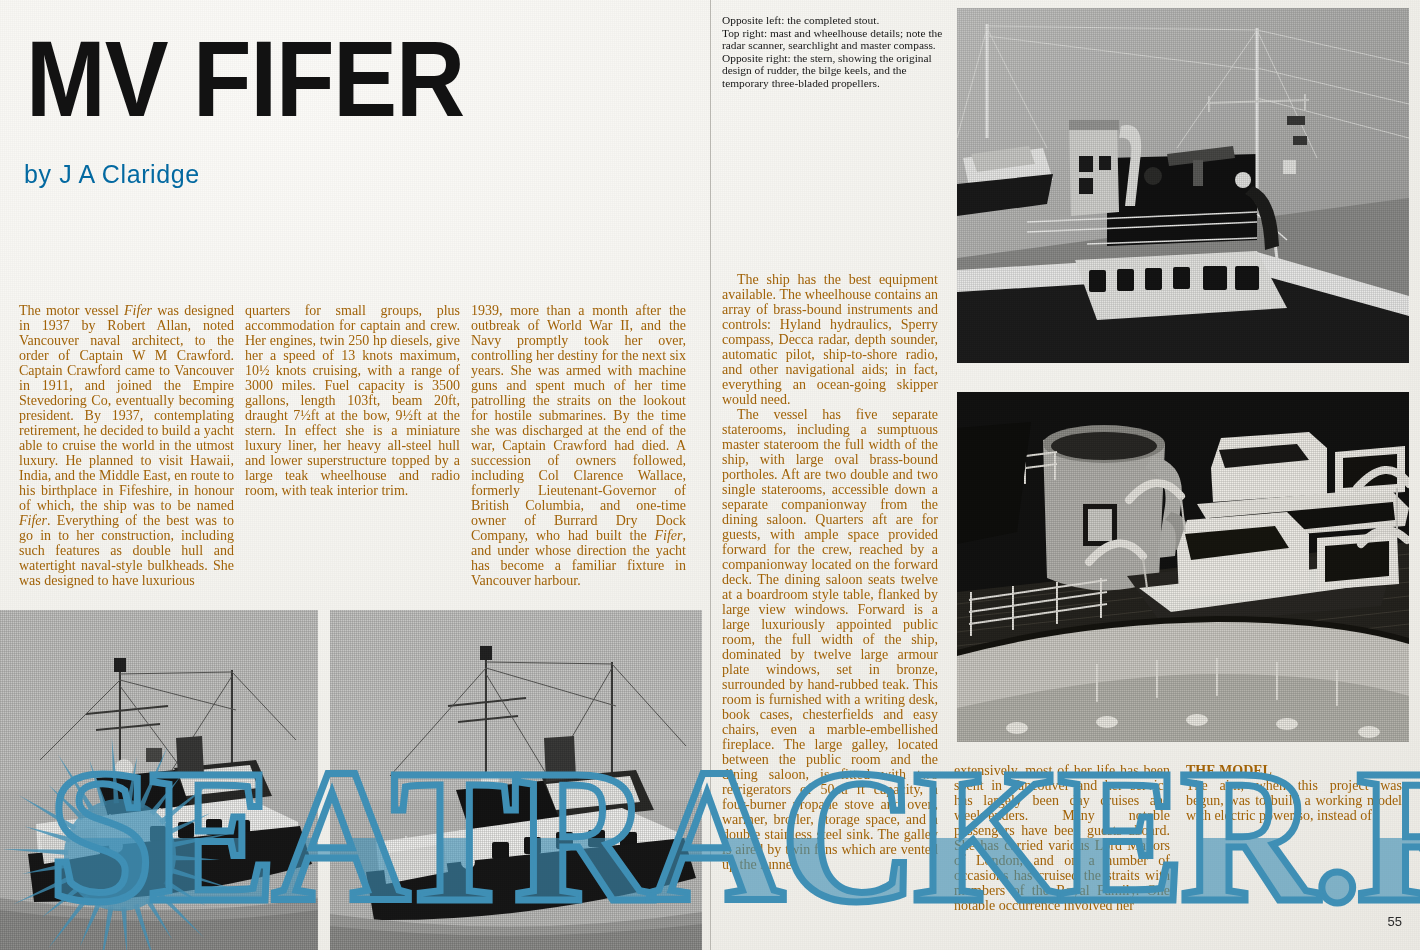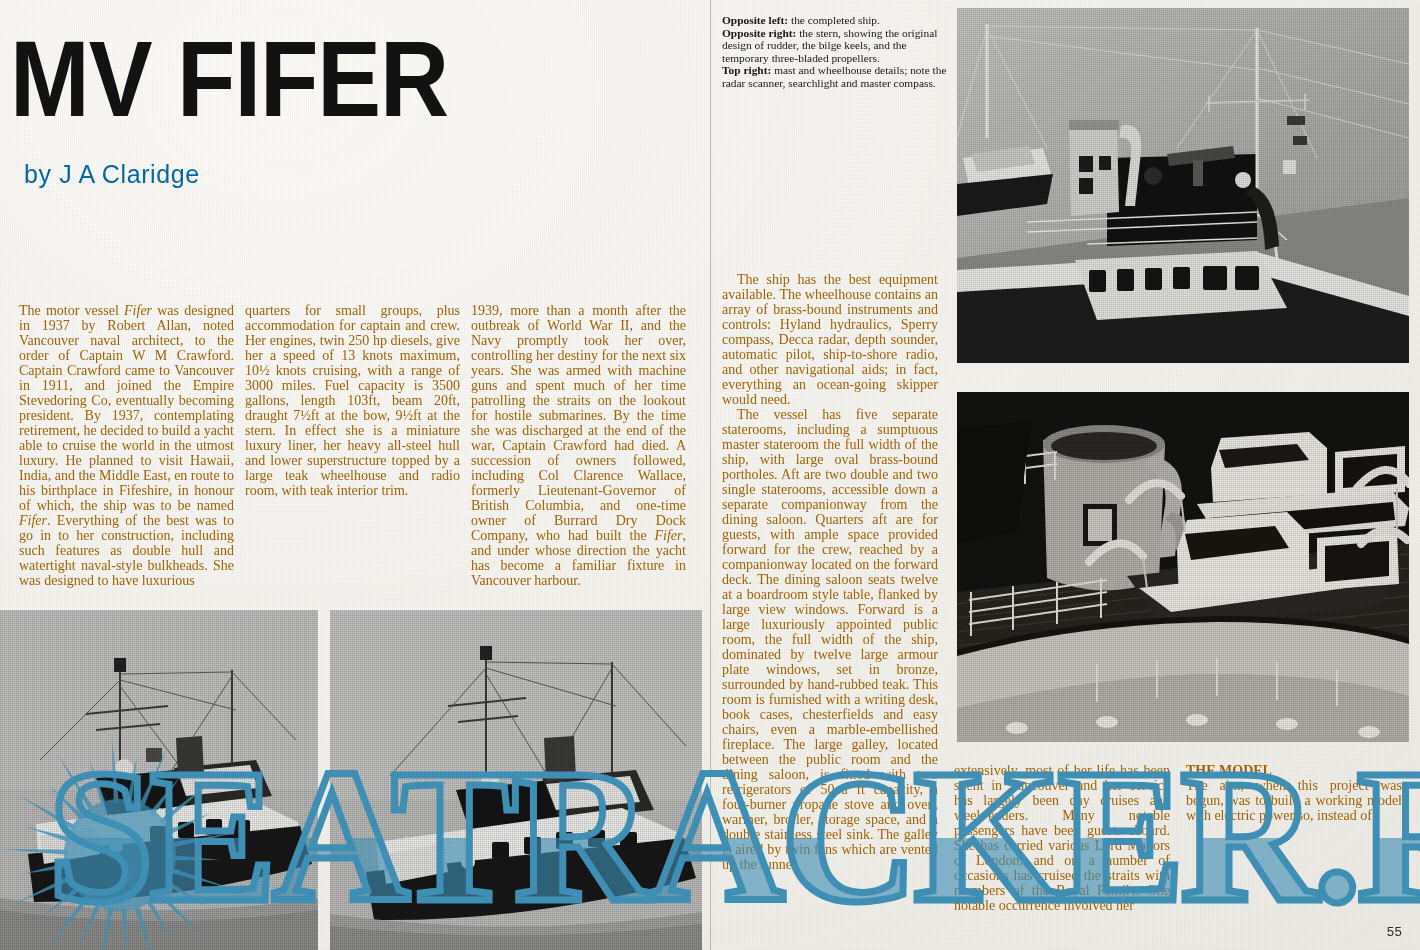--- a/index.html
+++ b/index.html
@@ -13,53 +13,53 @@
       radial-gradient(ellipse at 20% 10%, #fbfaf7 0%, #f2f1ec 55%, #eceae4 100%);}
   #grain{position:absolute;inset:0;opacity:.5;mix-blend-mode:multiply;
     background-image:
       repeating-linear-gradient(0deg, rgba(120,118,112,.05) 0 1px, rgba(255,255,255,0) 1px 2px),
       repeating-linear-gradient(90deg, rgba(120,118,112,.05) 0 1px, rgba(255,255,255,0) 1px 2px);}
 
   
   .gutter{position:absolute;top:0;width:1px;background:#b9b7b1;}
 
   
-  .masthead{position:absolute;left:10px;top:36px;width:520px;}
+  .masthead{position:absolute;left:26px;top:36px;width:520px;}
   .headline{font-family:"Liberation Sans",sans-serif;font-weight:700;
     font-size:92px;line-height:.82;letter-spacing:-1px;color:#121212;
     transform:scaleX(1.04) scaleY(1.16);transform-origin:left top;margin:0;}
   .byline{position:absolute;left:24px;top:160px;font-family:"Liberation Sans",sans-serif;
     font-size:25px;letter-spacing:.6px;color:#0369a1;font-weight:400;}
 
   
   .col{position:absolute;font-family:Liberation Serif, serif;
     font-size:14px;line-height:15.0px;color:#a16207;text-align:justify;
     -webkit-hyphens:auto;hyphens:auto;}
   .col p{margin:0;text-indent:15px;}
   .col p.noind{text-indent:0;}
   .col i{font-style:italic;}
   .sub{font-weight:700;margin-top:11px;}
 
   
   .caption{position:absolute;left:722px;top:14px;width:228px;
     font-family:"Liberation Serif",serif;font-size:11.4px;line-height:12.6px;
     color:#171717;text-align:left;}
-  .caption b{font-weight:700;text-align:right;}
+  .caption b{font-weight:400;text-align:right;}
   .caption p{margin:0;}
 
   
   .photo{position:absolute;overflow:hidden;background:#2b2b2b;}
   .photo .nz{position:absolute;inset:0;opacity:.30;mix-blend-mode:multiply;
     background-image:
       repeating-linear-gradient(0deg, rgba(0,0,0,.33) 0 1px, rgba(0,0,0,0) 1px 2px),
       repeating-linear-gradient(90deg, rgba(0,0,0,.33) 0 1px, rgba(0,0,0,0) 1px 2px);}
 
   
-  .pageno{position:absolute;right:18px;bottom:10px;
-    font-family:Liberation Mono, monospace;font-size:13px;color:#2a2a2a;}
+  .pageno{position:absolute;right:18px;bottom:21px;
+    font-family:Liberation Sans, sans-serif;font-size:13px;color:#2a2a2a;}
 
   
   #wm{position:absolute;left:0;top:0;width:1420px;height:950px;pointer-events:none;}
 </style>
 </head>
 <body>
 
 <div id="spread">
   <div id="paper"></div>
 
@@ -355,23 +355,23 @@
   <div id="grain"></div>
 
   <div class="gutter" style="left:710px;top:0;height:950px;"></div>
 
   <div class="masthead">
     <h1 class="headline">MV FIFER</h1>
   </div>
   <div class="byline">by J A Claridge</div>
 
   <div class="caption">
-    <p><b>Opposite left:</b><span> the completed ship.</span></p>
+    <p><b>Opposite left:</b><span> the completed stout.</span></p>
+    <p><b>Top right:</b><span> mast and wheelhouse details; note the radar scanner, searchlight and master compass.</span></p>
     <p><b>Opposite right:</b><span> the stern, showing the original design of rudder, the bilge keels, and the temporary three-bladed propellers.</span></p>
-    <p><b>Top right:</b><span> mast and wheelhouse details; note the radar scanner, searchlight and master compass.</span></p>
   </div>
 
   <div class="col" style="left:19px;top:303px;width:215px;">
     <p class="noind">The motor vessel <i>Fifer</i> was designed in 1937 by Robert Allan, noted Vancouver naval architect, to the order of Captain W M Crawford. Captain Crawford came to Vancouver in 1911, and joined the Empire Stevedoring Co, eventually becoming president. By 1937, contemplating retirement, he decided to build a yacht able to cruise the world in the utmost luxury. He planned to visit Hawaii, India, and the Middle East, en route to his birthplace in Fifeshire, in honour of which, the ship was to be named <i>Fifer</i>. Everything of the best was to go in to her construction, including such features as double hull and watertight naval-style bulkheads. She was designed to have luxurious</p>
   </div>
 
   <div class="col" style="left:245px;top:303px;width:215px;">
     <p class="noind">quarters for small groups, plus accommodation for captain and crew. Her engines, twin 250 hp diesels, give her a speed of 13 knots maximum, 10½ knots cruising, with a range of 3000 miles. Fuel capacity is 3500 gallons, length 103ft, beam 20ft, draught 7½ft at the bow, 9½ft at the stern. In effect she is a miniature luxury liner, her heavy all-steel hull and lower superstructure topped by a large teak wheelhouse and radio room, with teak interior trim.</p>
   </div>
 

